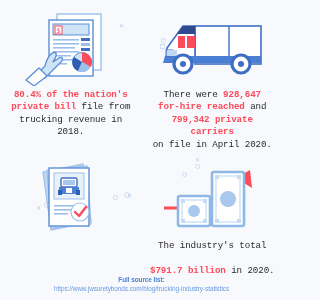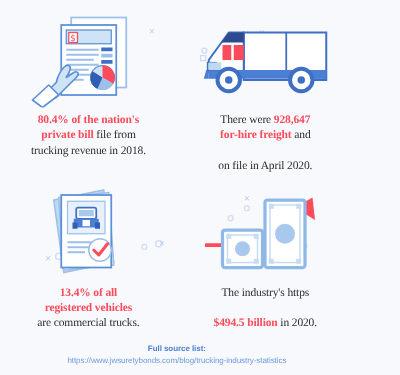--- a/index.html
+++ b/index.html
@@ -44,21 +44,21 @@
     display: flex;
     align-items: center;
     justify-content: center;
     width: 100%;
   }
   .caption {
     text-align: center;
     font-size: 9.2px;
     line-height: 12.4px;
     color: #2b2b2b;
-    font-family: Liberation Serif, serif;
+    font-family: Liberation Mono, monospace;
     padding: 0 6px;
     margin-top: 3px;
     letter-spacing: -0.1px;
   }
   .caption .hl {
     color: #fc4b5a;
     font-weight: bold;
   }
   .caption .pl {
     color: #2b2b2b;
@@ -193,22 +193,22 @@
           <circle cx="30" cy="52" r="9" fill="#ffffff" stroke="#3f6fc4" stroke-width="3.2"></circle>
           <circle cx="30" cy="52" r="3" fill="#3f6fc4"></circle>
           <circle cx="88" cy="52" r="9" fill="#ffffff" stroke="#3f6fc4" stroke-width="3.2"></circle>
           <circle cx="88" cy="52" r="3" fill="#3f6fc4"></circle>
 
           <rect x="99" y="44" width="9" height="7" fill="#4a7fd4"></rect>
         </svg>
       </div>
       <div class="caption">
         <span class="pl">There were </span><span class="hl">928,647</span><br>
-        <span class="hl">for-hire freight</span><span class="pl"> and</span><br>
-        <br>
+        <span class="hl">for-hire reached</span><span class="pl"> and</span><br>
+        <span class="hl">799,342 private carriers</span><br>
         <span class="pl">on file in April 2020.</span>
       </div>
     </div>
 
     <div class="cell">
       <div class="art">
         <svg width="92" height="76" viewBox="0 0 92 76" xmlns="http://www.w3.org/2000/svg">
 
           <path d="M18 12 L58 4 L66 62 L26 70 Z" fill="#bed7f3" stroke="#9dc0ea" stroke-width="1.2"></path>
           <path d="M22 10 L62 6 L66 64 L26 68 Z" fill="#d7e7f9" stroke="#9dc0ea" stroke-width="1.2"></path>
@@ -224,25 +224,20 @@
           <rect x="51" y="30" width="4" height="5" fill="#2f5fb5"></rect>
           <rect x="41" y="28" width="6" height="5" fill="#ffffff"></rect>
 
           <rect x="29" y="45" width="20" height="1.6" fill="#9dc0ea"></rect>
           <rect x="29" y="49" width="20" height="1.6" fill="#9dc0ea"></rect>
           <rect x="29" y="53" width="14" height="1.6" fill="#9dc0ea"></rect>
 
           <circle cx="55" cy="52" r="9" fill="#ffffff" stroke="#9dc0ea" stroke-width="1.2"></circle>
           <path d="M50 52 L54 56 L61 47" fill="none" stroke="#fc4b5a" stroke-width="2.4" stroke-linecap="round" stroke-linejoin="round"></path>
         </svg>
-      </div>
-      <div class="caption">
-        <span class="hl">13.4% of all</span><br>
-        <span class="hl">registered vehicles</span><br>
-        <span class="pl">are commercial trucks.</span>
       </div>
     </div>
 
     <div class="cell">
       <div class="art">
         <svg width="112" height="76" viewBox="0 0 112 76" xmlns="http://www.w3.org/2000/svg">
 
           <line x1="8" y1="48" x2="48" y2="48" stroke="#fc4b5a" stroke-width="3"></line>
 
           <line x1="48" y1="48" x2="92" y2="14" stroke="#fc4b5a" stroke-width="3"></line>
@@ -259,23 +254,23 @@
           <rect x="56" y="12" width="32" height="54" rx="2" fill="#ffffff" stroke="#8fb8e6" stroke-width="2.6"></rect>
           <rect x="60" y="16" width="24" height="46" fill="none" stroke="#c4dcf5" stroke-width="1.2"></rect>
           <circle cx="72" cy="39" r="8" fill="#a8c8ee"></circle>
           <rect x="59" y="15" width="4" height="4" fill="#c4dcf5"></rect>
           <rect x="81" y="15" width="4" height="4" fill="#c4dcf5"></rect>
           <rect x="59" y="59" width="4" height="4" fill="#c4dcf5"></rect>
           <rect x="81" y="59" width="4" height="4" fill="#c4dcf5"></rect>
         </svg>
       </div>
       <div class="caption">
-        <span class="pl">The industry's https</span><br>
+        <span class="pl">The industry's total</span><br>
         <br>
-        <span class="hl">$494.5 billion</span><span class="pl"> in 2020.</span>
+        <span class="hl">$791.7 billion</span><span class="pl"> in 2020.</span>
       </div>
     </div>
 
   </div>
 
   <div class="footer">
     <div class="footer-title">Full source list:</div>
     <div class="footer-url">https://www.jwsuretybonds.com/blog/trucking-industry-statistics</div>
   </div>
 

